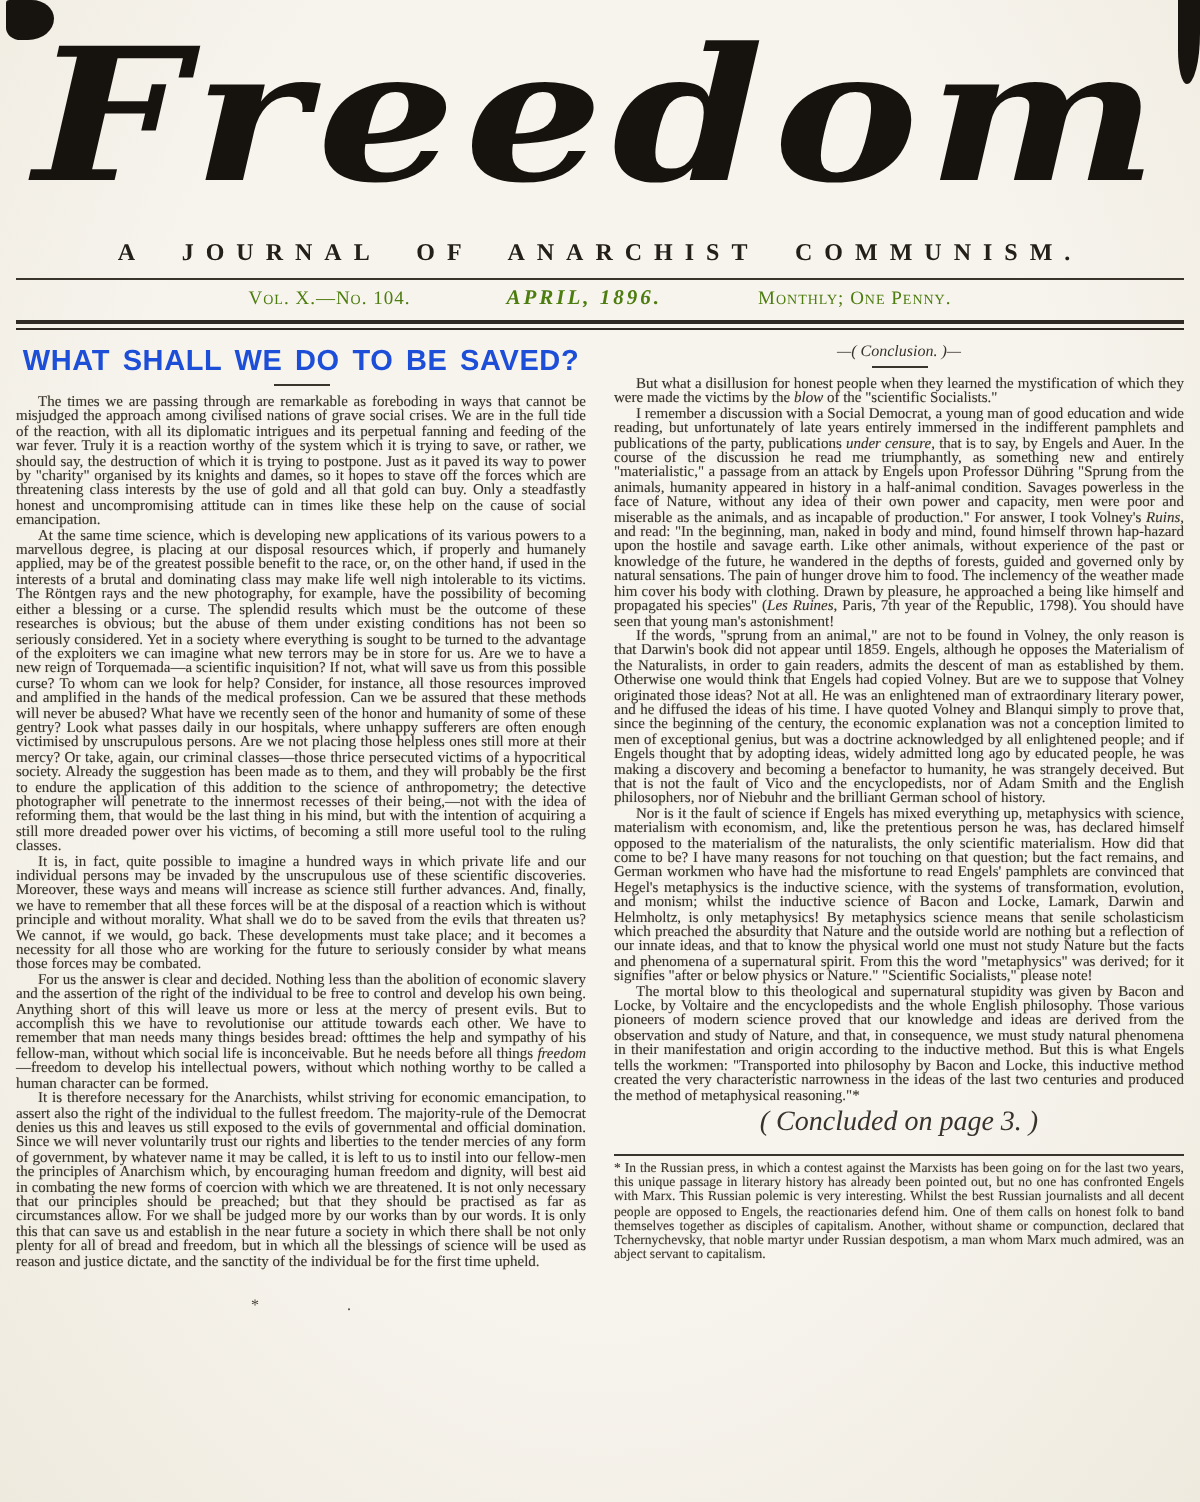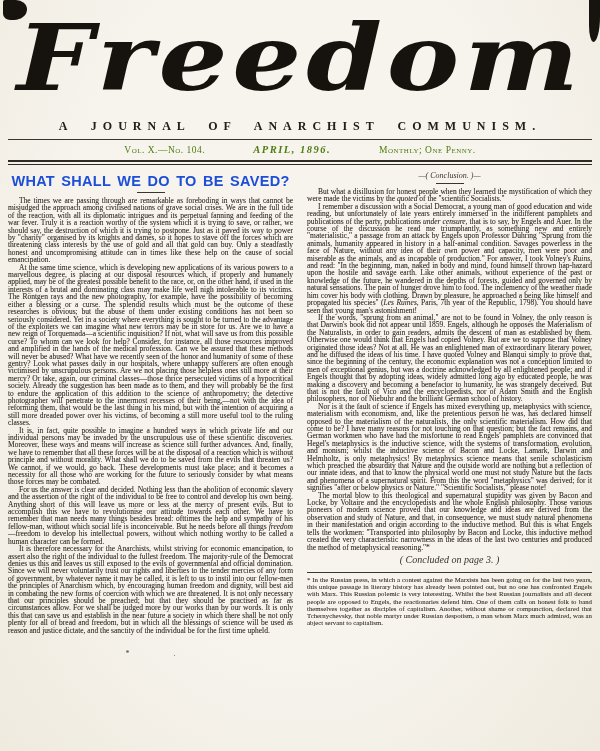--- a/index.html
+++ b/index.html
@@ -36,21 +36,21 @@
     color:#1d4ed8;margin:2px 0 0;letter-spacing:0.3px;word-spacing:2px;white-space:nowrap;
   }
   .headline.size-l{font-size:14.5px;}
   .headline.size-r{font-size:12.4px;}
   .head-rule{width:28px;border-top:1px solid #3a352c;margin:3px auto 4px;}
   .subhead{text-align:center;font-style:italic;font-size:8px;color:#38332b;margin:0;}
   .para{
     font-size:7.5px;line-height:7.4px;text-align:justify;text-indent:11px;
     margin:0;color:#3a352c;text-shadow:0 0 0.4px rgba(70,60,45,0.45);
   }
-  .continuation{text-align:center;font-style:italic;font-size:10px;margin-top:3px;color:#38332b;}
+  .continuation{text-align:center;font-style:italic;font-size:14px;margin-top:3px;color:#38332b;}
   .footnote-rule{border-top:1px solid #3a352c;margin:7px 0 3px;}
   .footnote{
     font-size:6.8px;line-height:7.2px;text-align:justify;margin:0;color:#403a30;
     text-shadow:0 0 0.4px rgba(70,60,45,0.45);
   }
   .end-marks{text-align:center;margin-top:8px;}
   .end-marks .end-mark{display:inline-block;font-size:8px;color:#4a443a;margin:0 22px;text-indent:0;}
   
   .artifact{position:absolute;background:#17140f;}
   .artifact.tl{left:3px;top:0;width:24px;height:20px;border-radius:10% 60% 70% 40%;}
@@ -91,21 +91,21 @@
           <p class="para">For us the answer is clear and decided. Nothing less than the abolition of economic slavery and the assertion of the right of the individual to be free to control and develop his own being. Anything short of this will leave us more or less at the mercy of present evils. But to accomplish this we have to revolutionise our attitude towards each other. We have to remember that man needs many things besides bread: ofttimes the help and sympathy of his fellow-man, without which social life is inconceivable. But he needs before all things <i>freedom</i>—freedom to develop his intellectual powers, without which nothing worthy to be called a human character can be formed.</p>
           <p class="para">It is therefore necessary for the Anarchists, whilst striving for economic emancipation, to assert also the right of the individual to the fullest freedom. The majority-rule of the Democrat denies us this and leaves us still exposed to the evils of governmental and official domination. Since we will never voluntarily trust our rights and liberties to the tender mercies of any form of government, by whatever name it may be called, it is left to us to instil into our fellow-men the principles of Anarchism which, by encouraging human freedom and dignity, will best aid in combating the new forms of coercion with which we are threatened. It is not only necessary that our principles should be preached; but that they should be practised as far as circumstances allow. For we shall be judged more by our works than by our words. It is only this that can save us and establish in the near future a society in which there shall be not only plenty for all of bread and freedom, but in which all the blessings of science will be used as reason and justice dictate, and the sanctity of the individual be for the first time upheld.</p>
         </div>
       <div class="end-marks"><p class="end-mark">*</p><p class="end-mark">.</p></div>
     </div>
 
     <div class="col">
       <div class="subhead">—( Conclusion. )—</div>
       <div class="head-rule"></div>
       <div>
-          <p class="para">But what a disillusion for honest people when they learned the mystification of which they were made the victims by the <i>quoted</i> of the "scientific Socialists."</p>
+          <p class="para">But what a disillusion for honest people when they learned the mystification of which they were made the victims by the <i>blow</i> of the "scientific Socialists."</p>
           <p class="para">I remember a discussion with a Social Democrat, a young man of good education and wide reading, but unfortunately of late years entirely immersed in the indifferent pamphlets and publications of the party, publications <i>under censure</i>, that is to say, by Engels and Auer. In the course of the discussion he read me triumphantly, as something new and entirely "materialistic," a passage from an attack by Engels upon Professor Dühring "Sprung from the animals, humanity appeared in history in a half-animal condition. Savages powerless in the face of Nature, without any idea of their own power and capacity, men were poor and miserable as the animals, and as incapable of production." For answer, I took Volney's <i>Ruins</i>, and read: "In the beginning, man, naked in body and mind, found himself thrown hap-hazard upon the hostile and savage earth. Like other animals, without experience of the past or knowledge of the future, he wandered in the depths of forests, guided and governed only by natural sensations. The pain of hunger drove him to food. The inclemency of the weather made him cover his body with clothing. Drawn by pleasure, he approached a being like himself and propagated his species" (<i>Les Ruines</i>, Paris, 7th year of the Republic, 1798). You should have seen that young man's astonishment!</p>
           <p class="para">If the words, "sprung from an animal," are not to be found in Volney, the only reason is that Darwin's book did not appear until 1859. Engels, although he opposes the Materialism of the Naturalists, in order to gain readers, admits the descent of man as established by them. Otherwise one would think that Engels had copied Volney. But are we to suppose that Volney originated those ideas? Not at all. He was an enlightened man of extraordinary literary power, and he diffused the ideas of his time. I have quoted Volney and Blanqui simply to prove that, since the beginning of the century, the economic explanation was not a conception limited to men of exceptional genius, but was a doctrine acknowledged by all enlightened people; and if Engels thought that by adopting ideas, widely admitted long ago by educated people, he was making a discovery and becoming a benefactor to humanity, he was strangely deceived. But that is not the fault of Vico and the encyclopedists, nor of Adam Smith and the English philosophers, nor of Niebuhr and the brilliant German school of history.</p>
           <p class="para">Nor is it the fault of science if Engels has mixed everything up, metaphysics with science, materialism with economism, and, like the pretentious person he was, has declared himself opposed to the materialism of the naturalists, the only scientific materialism. How did that come to be? I have many reasons for not touching on that question; but the fact remains, and German workmen who have had the misfortune to read Engels' pamphlets are convinced that Hegel's metaphysics is the inductive science, with the systems of transformation, evolution, and monism; whilst the inductive science of Bacon and Locke, Lamark, Darwin and Helmholtz, is only metaphysics! By metaphysics science means that senile scholasticism which preached the absurdity that Nature and the outside world are nothing but a reflection of our innate ideas, and that to know the physical world one must not study Nature but the facts and phenomena of a supernatural spirit. From this the word "metaphysics" was derived; for it signifies "after or below physics or Nature." "Scientific Socialists," please note!</p>
           <p class="para">The mortal blow to this theological and supernatural stupidity was given by Bacon and Locke, by Voltaire and the encyclopedists and the whole English philosophy. Those various pioneers of modern science proved that our knowledge and ideas are derived from the observation and study of Nature, and that, in consequence, we must study natural phenomena in their manifestation and origin according to the inductive method. But this is what Engels tells the workmen: "Transported into philosophy by Bacon and Locke, this inductive method created the very characteristic narrowness in the ideas of the last two centuries and produced the method of metaphysical reasoning."*</p>
         </div>
       <div class="continuation">( Concluded on page 3. )</div>
       <div class="footnote-rule"></div>
       <p class="footnote">* In the Russian press, in which a contest against the Marxists has been going on for the last two years, this unique passage in literary history has already been pointed out, but no one has confronted Engels with Marx. This Russian polemic is very interesting. Whilst the best Russian journalists and all decent people are opposed to Engels, the reactionaries defend him. One of them calls on honest folk to band themselves together as disciples of capitalism. Another, without shame or compunction, declared that Tchernychevsky, that noble martyr under Russian despotism, a man whom Marx much admired, was an abject servant to capitalism.</p>
     </div>
 

